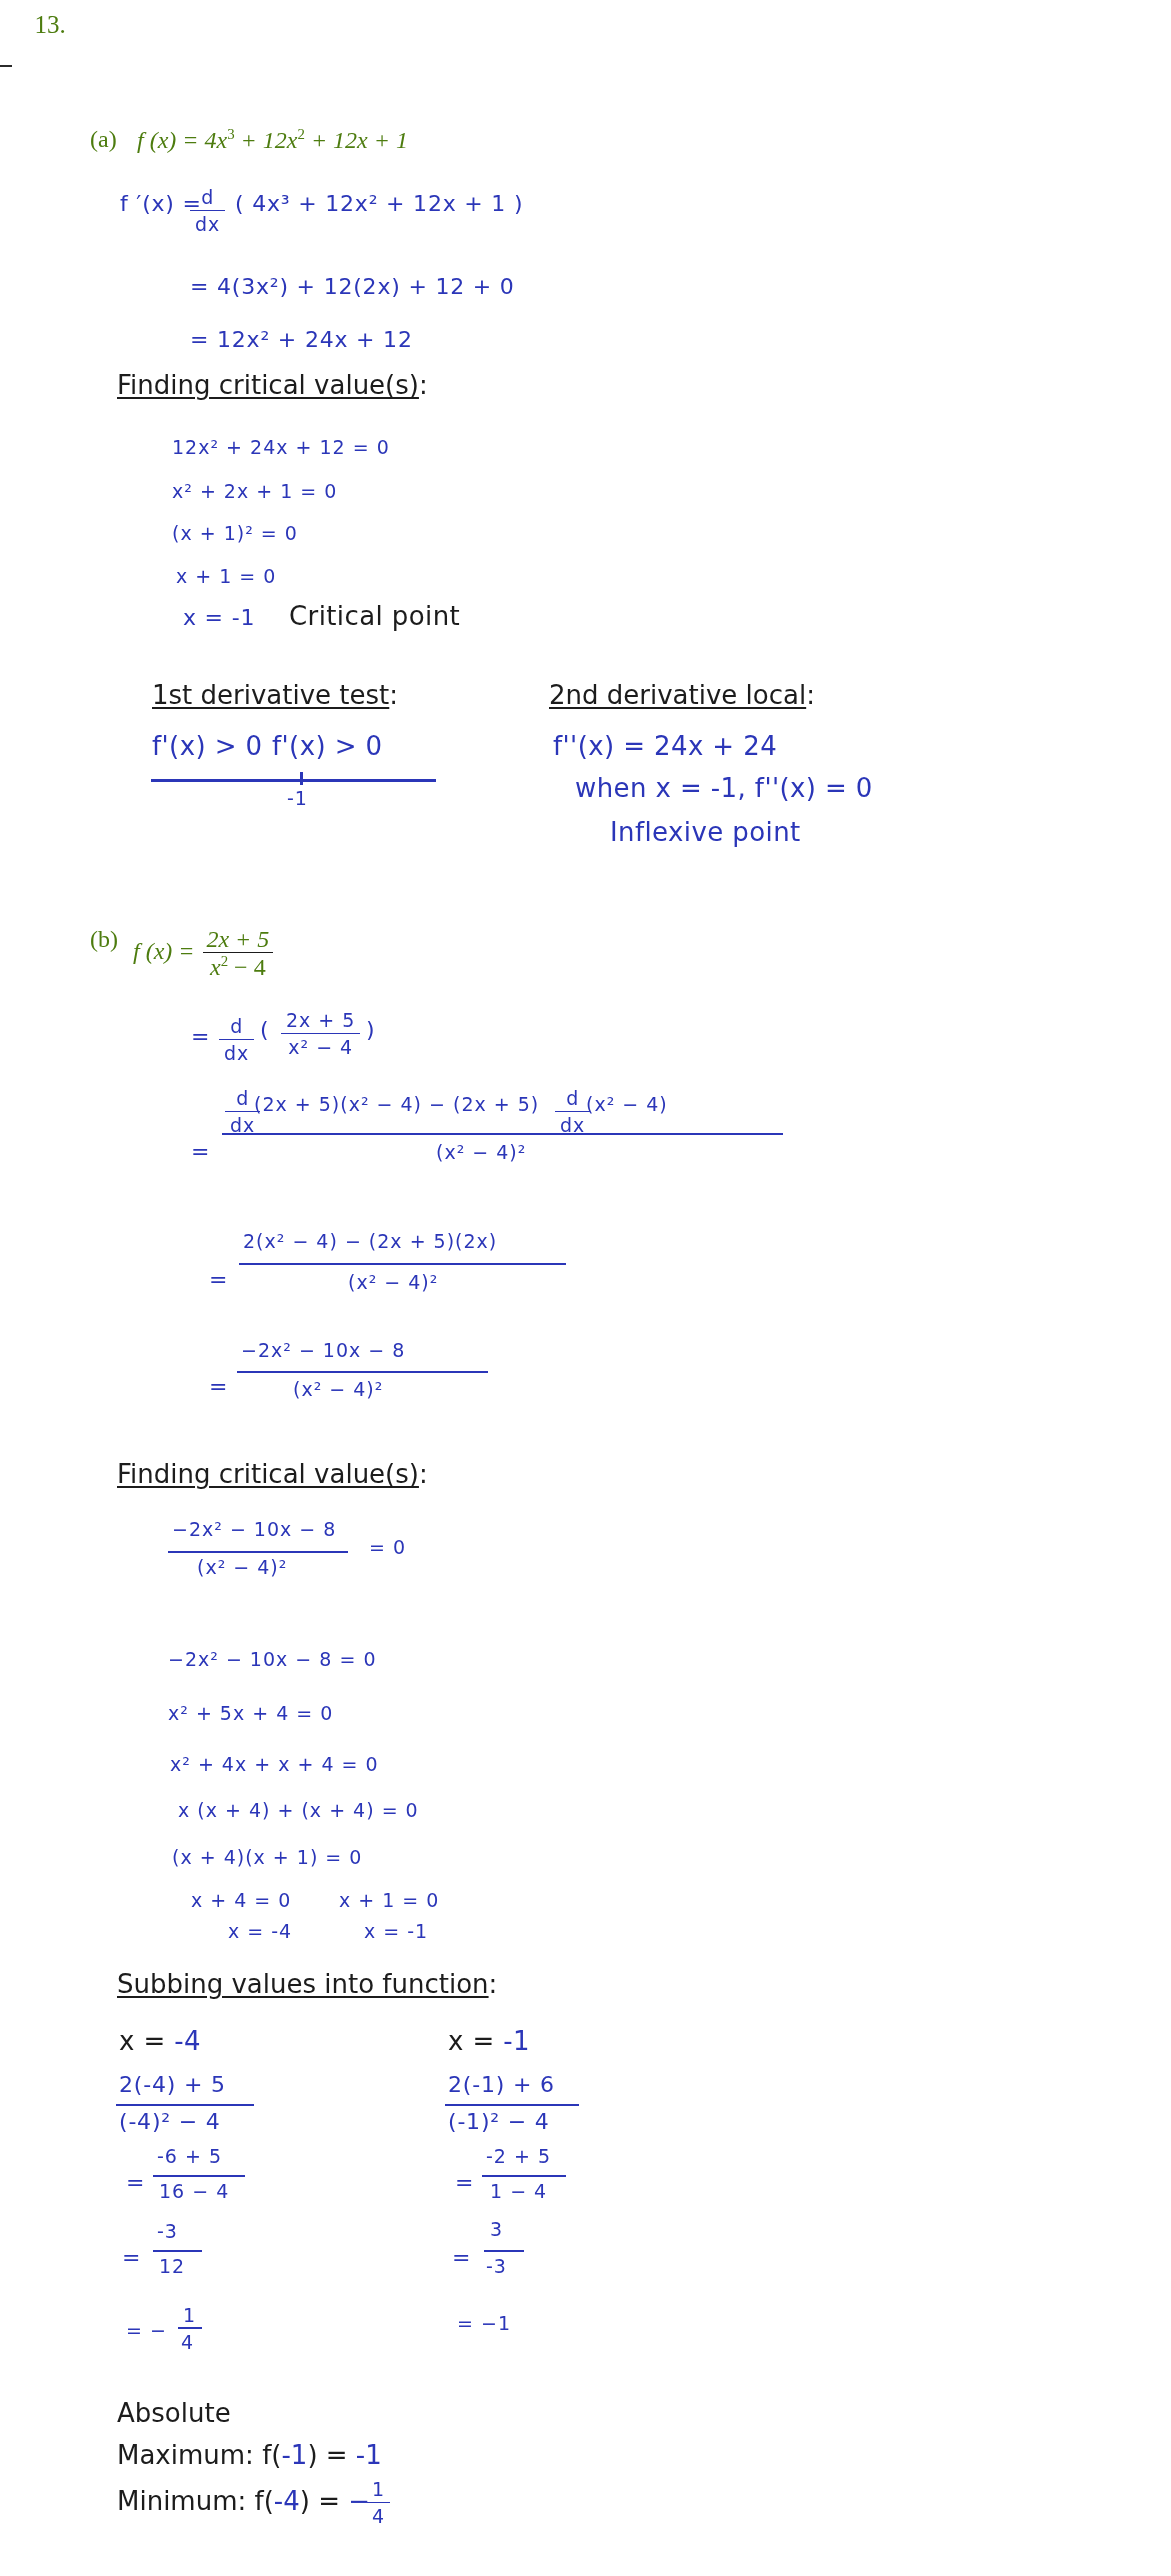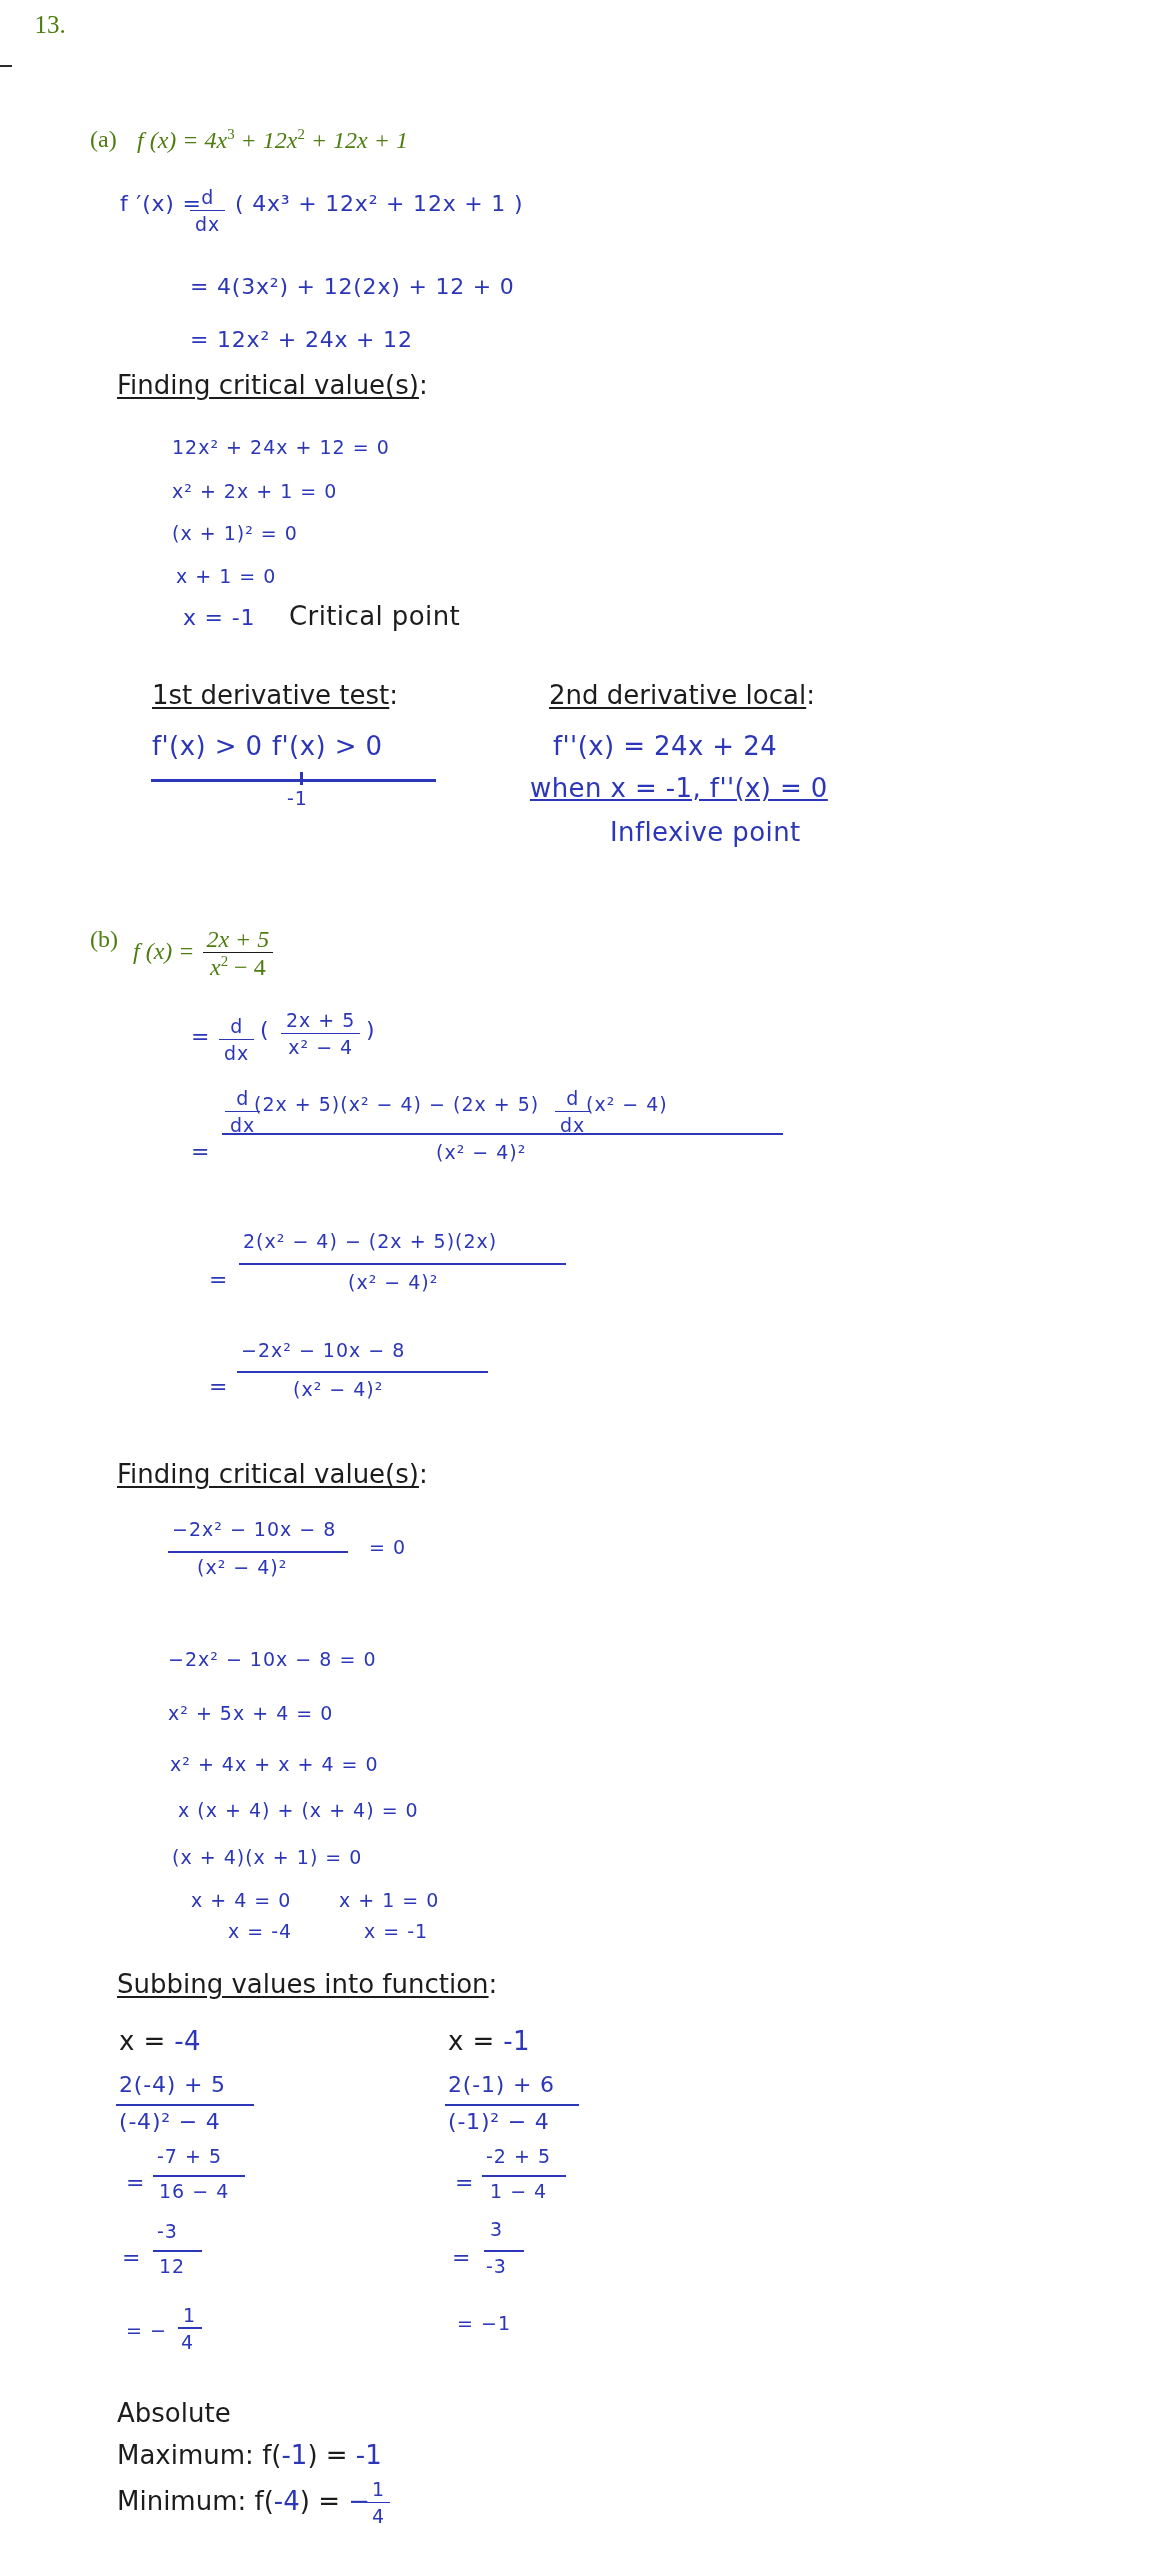--- a/index.html
+++ b/index.html
@@ -199,21 +199,21 @@
   <div class="hand hand-big" style="left:152px; top:731px;">f'(x) &gt;  0</div>
   <div class="hand hand-big" style="left:272px; top:731px;">f'(x) &gt; 0</div>
   <div class="numline" style="left:151px; top:779px; width:285px;"></div>
   <div class="numtick" style="left:300px; top:772px;"></div>
   <div class="hand hand-small" style="left:287px; top:787px;">-1</div>
 
   <div class="sub-head" style="left:549px; top:680px;">
     <span class="ul">2nd derivative local</span><span>:</span>
   </div>
   <div class="hand hand-big" style="left:553px; top:731px;">f''(x) = 24x + 24</div>
-  <div class="hand hand-big" style="left:530px; top:773px;text-decoration:underline;">when x = -1, f''(x) = 0</div>
+  <div class="hand hand-big" style="left:575px; top:773px;">when x = -1, f''(x) = 0</div>
   <div class="hand hand-big" style="left:610px; top:817px;">Inflexive point</div>
 
   <div class="part-label printed" style="left:74px; top:926px;">(b)</div>
   <div class="printed mathprint" style="position:absolute; left:117px; top:926px;">
     <span>f (x) =</span>
     <span class="frac">
       <span class="num up"><span style="font-style:italic">2x + 5</span></span>
       <span class="den up"><span style="font-style:italic">x</span><sup class="ex">2</sup><span> − 4</span></span>
     </span>
   </div>
@@ -279,21 +279,21 @@
   </div>
 
   <div class="hand hand-big hand-blk" style="left:119px; top:2026px; color:#1c1c1c;">
     <span>x = </span><span style="color:#2b36b8">-4</span>
   </div>
   <div class="hand hand-med" style="left:119px; top:2072px;">2(-4) + 5</div>
   <div class="hfline" style="left:116px; top:2104px; width:138px;"></div>
   <div class="hand hand-med" style="left:119px; top:2109px;">(-4)² − 4</div>
 
   <div class="eqsign" style="left:126px; top:2170px;">=</div>
-  <div class="hand hand-small" style="left:157px; top:2145px;">-7 + 5</div>
+  <div class="hand hand-small" style="left:157px; top:2145px;">-6 + 5</div>
   <div class="hfline" style="left:153px; top:2175px; width:92px;"></div>
   <div class="hand hand-small" style="left:159px; top:2180px;">16 − 4</div>
 
   <div class="eqsign" style="left:122px; top:2245px;">=</div>
   <div class="hand hand-small" style="left:157px; top:2220px;">-3</div>
   <div class="hfline" style="left:153px; top:2250px; width:49px;"></div>
   <div class="hand hand-small" style="left:159px; top:2255px;">12</div>
 
   <div class="hand hand-small" style="left:126px; top:2319px;">= −</div>
   <div class="hand hand-small" style="left:183px; top:2304px;">1</div>

